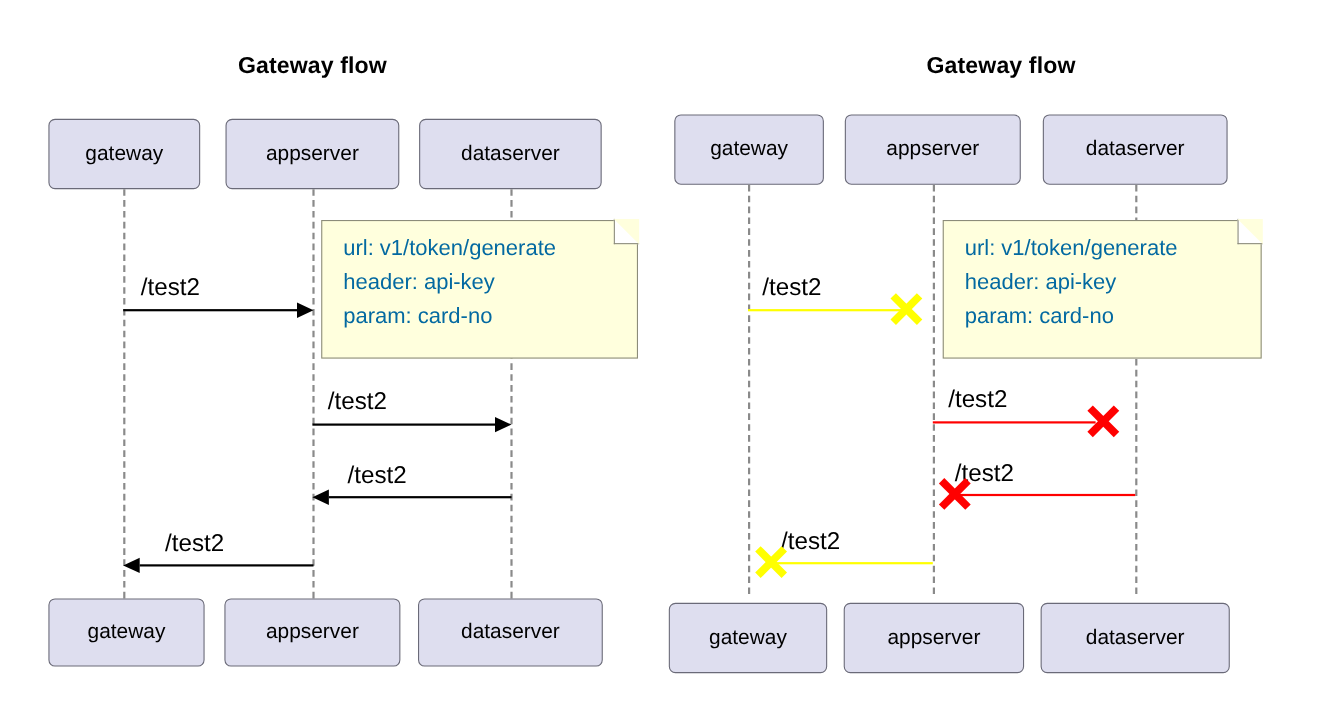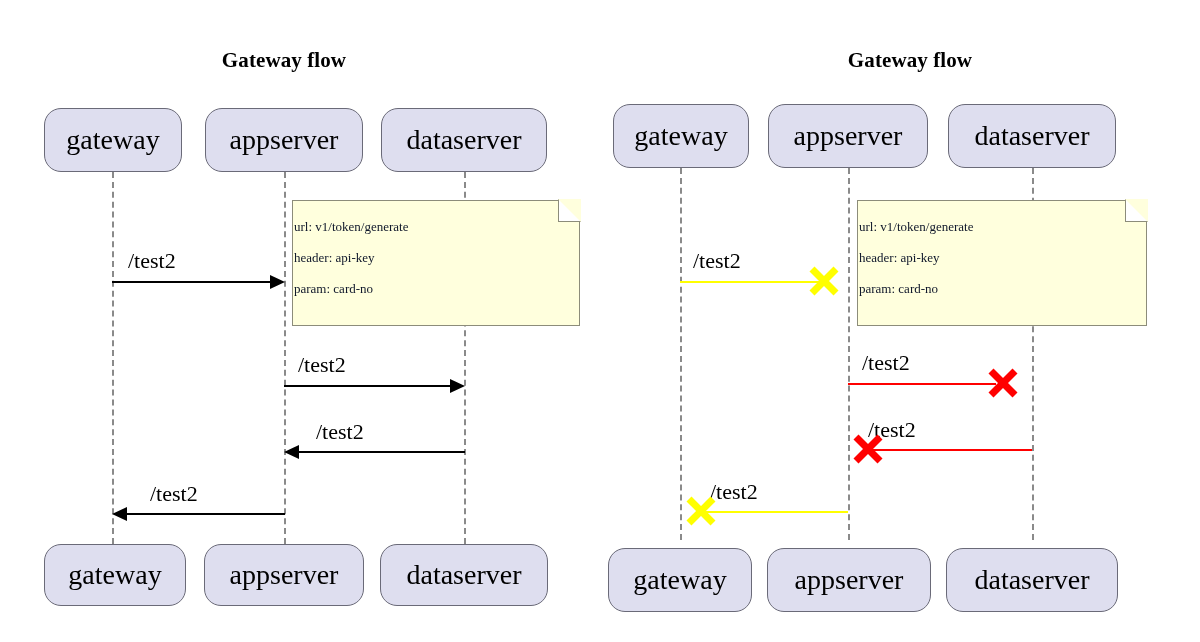--- a/index.html
+++ b/index.html
@@ -7,21 +7,21 @@
     background: #ffffff;
   }
   body {
     width: 1200px; height: 642px;
     position: relative;
     overflow: hidden;
     font-family: "Liberation Sans", sans-serif;
   }
   .diagram {
     position: absolute;
-    top: 0; height: 450px; font-family: Liberation Serif, serif;
+    top: 0; height: 450px;
   }
   #diagram-left  { left: 0px;   width: 600px; }
   #diagram-right { left: 600px; width: 600px; }
 
   .diagram-title {
     position: absolute;
     top: 48px;
     width: 100%;
     text-align: center;
     font-size: 21px;
@@ -31,25 +31,25 @@
   }
   #diagram-left .diagram-title  { left: -16px; }
   #diagram-right .diagram-title { left: 10px; }
 
   
   .lifeline-box {
     position: absolute;
     box-sizing: border-box;
     background: #dedeef;
     border: 1.6px solid #6a6a78;
-    border-radius: 17px;
+    border-radius: 6px;
     display: flex;
     align-items: center;
     justify-content: center;
-    font-size: 28px;
+    font-size: 19px;
     color: #000000;
     white-space: nowrap;
   }
   .lifeline-stem {
     position: absolute;
     width: 0;
     border-left: 2px dashed #8a8a8a;
   }
 
   
@@ -104,24 +104,24 @@
   }
   .note-fold-tri {
     position: absolute;
     top: -1px; right: -1px;
     width: 0; height: 0;
     border-left: 23px solid transparent;
     border-top: 23px solid #ffffdd;
   }
   .note-text {
     position: absolute;
-    left: 2px; top: 11px;
-    font-size: 13px;
+    left: 20px; top: 11px;
+    font-size: 20px;
     line-height: 31px;
-    color: #0f172a;
+    color: #0369a1;
     white-space: nowrap;
   }
   .note-text div { height: 31px; }
 </style>
 </head>
 <body>
 
 <div class="diagram" id="diagram-left">
 
   <div class="diagram-title">Gateway flow</div>

